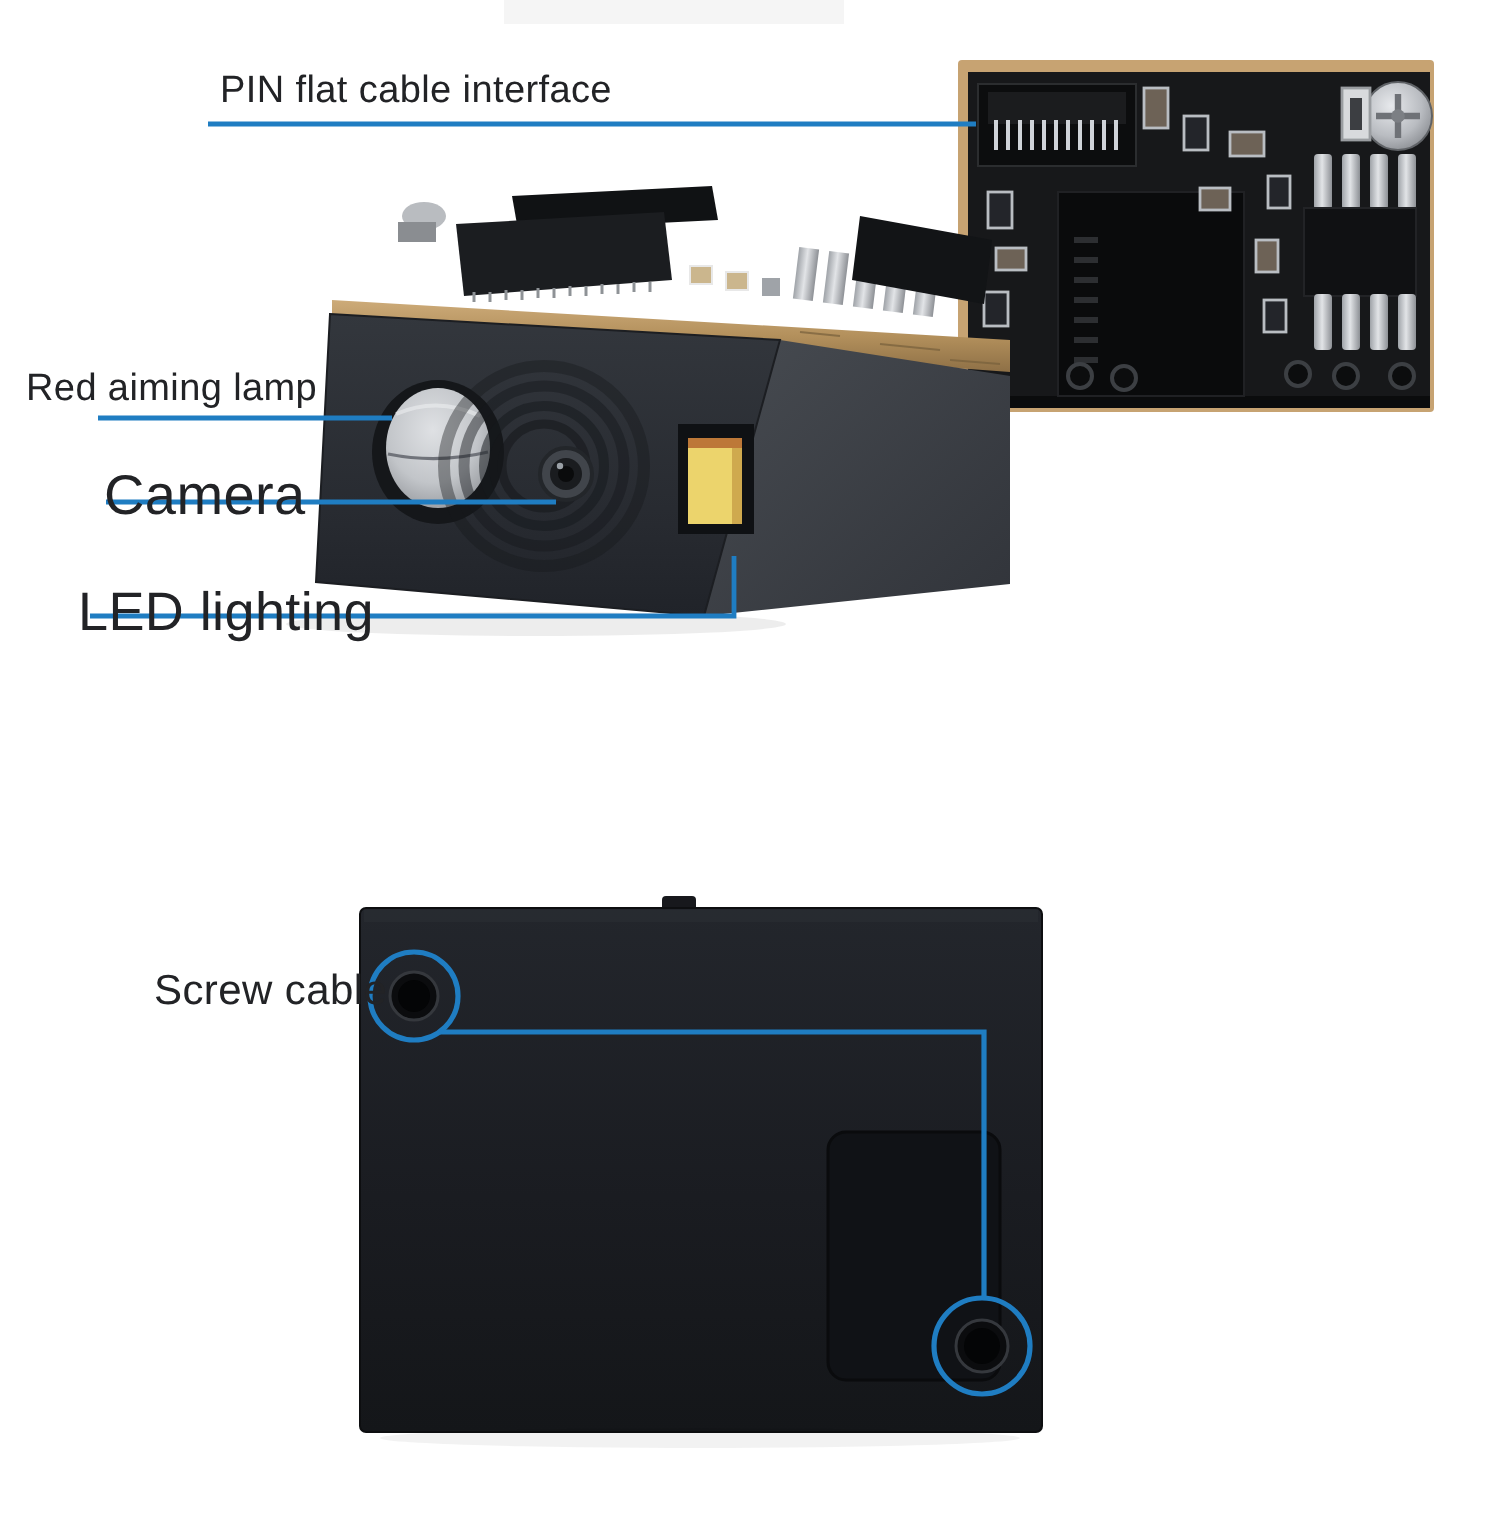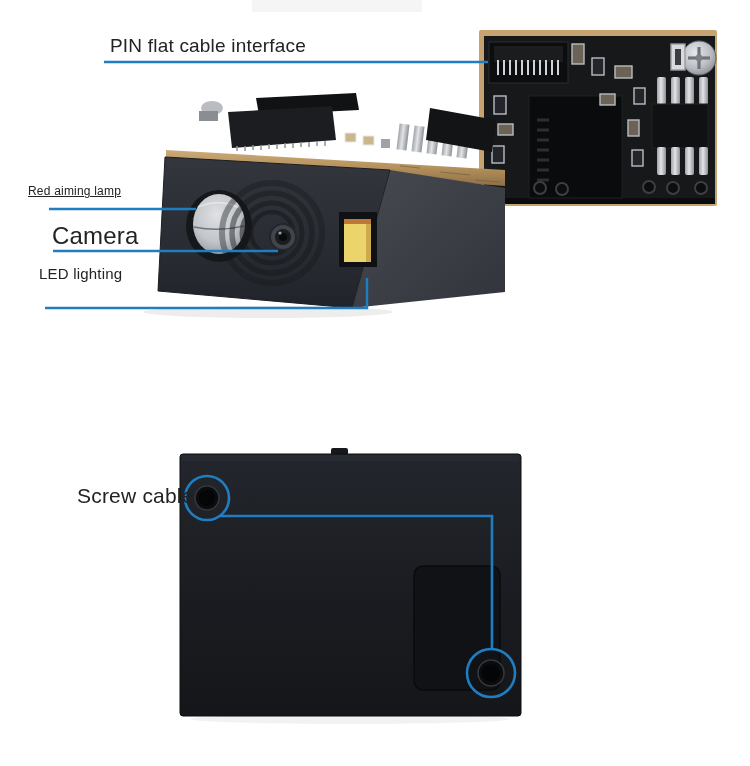--- a/index.html
+++ b/index.html
@@ -6,23 +6,23 @@
   .canvas{
     position:relative;width:750px;height:766px;background:#ffffff;overflow:hidden;
     font-family:"Liberation Sans", sans-serif;
   }
   .canvas svg{position:absolute;left:0;top:0;}
   .label{
     position:absolute;color:#222326;white-space:nowrap;letter-spacing:.2px;
     font-family:"Liberation Sans", sans-serif;
   }
   .label-pin{left:110px;top:35px;font-size:19px;}
-  .label-red{left:28px;top:184px;font-size:12px;text-decoration:underline;}
-  .label-camera{left:52px;top:222px;font-size:24px;}
-  .label-led{left:39px;top:265px;font-size:15px;}
+  .label-red{left:13px;top:184px;font-size:19px;}
+  .label-camera{left:52px;top:232px;font-size:28px;}
+  .label-led{left:39px;top:291px;font-size:27px;}
   .label-screw{left:77px;top:484px;font-size:21px;}
 </style>
 </head>
 <body>
 
 <div class="canvas">
 
 <svg width="750" height="766" viewBox="0 0 750 766">
   <defs>
     <radialGradient id="screwGrad" cx="40%" cy="35%" r="75%">

